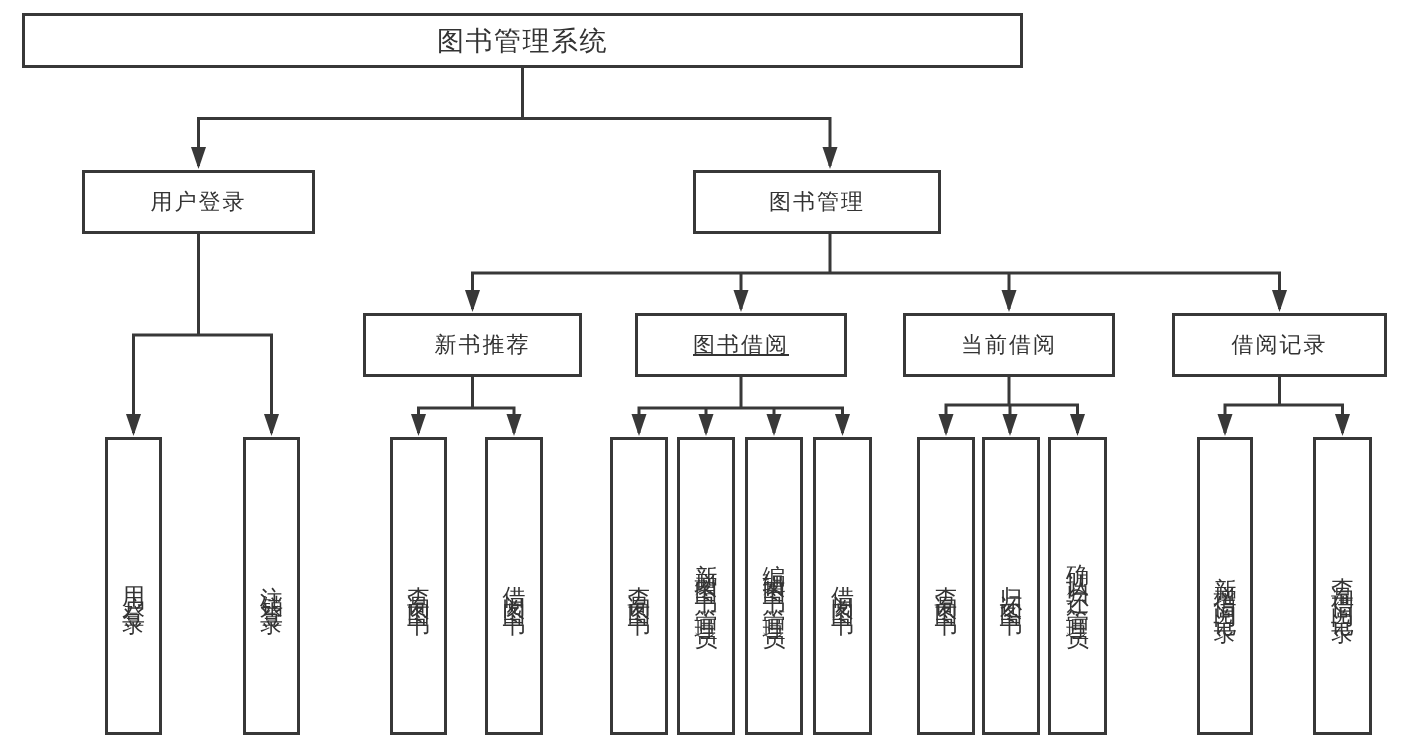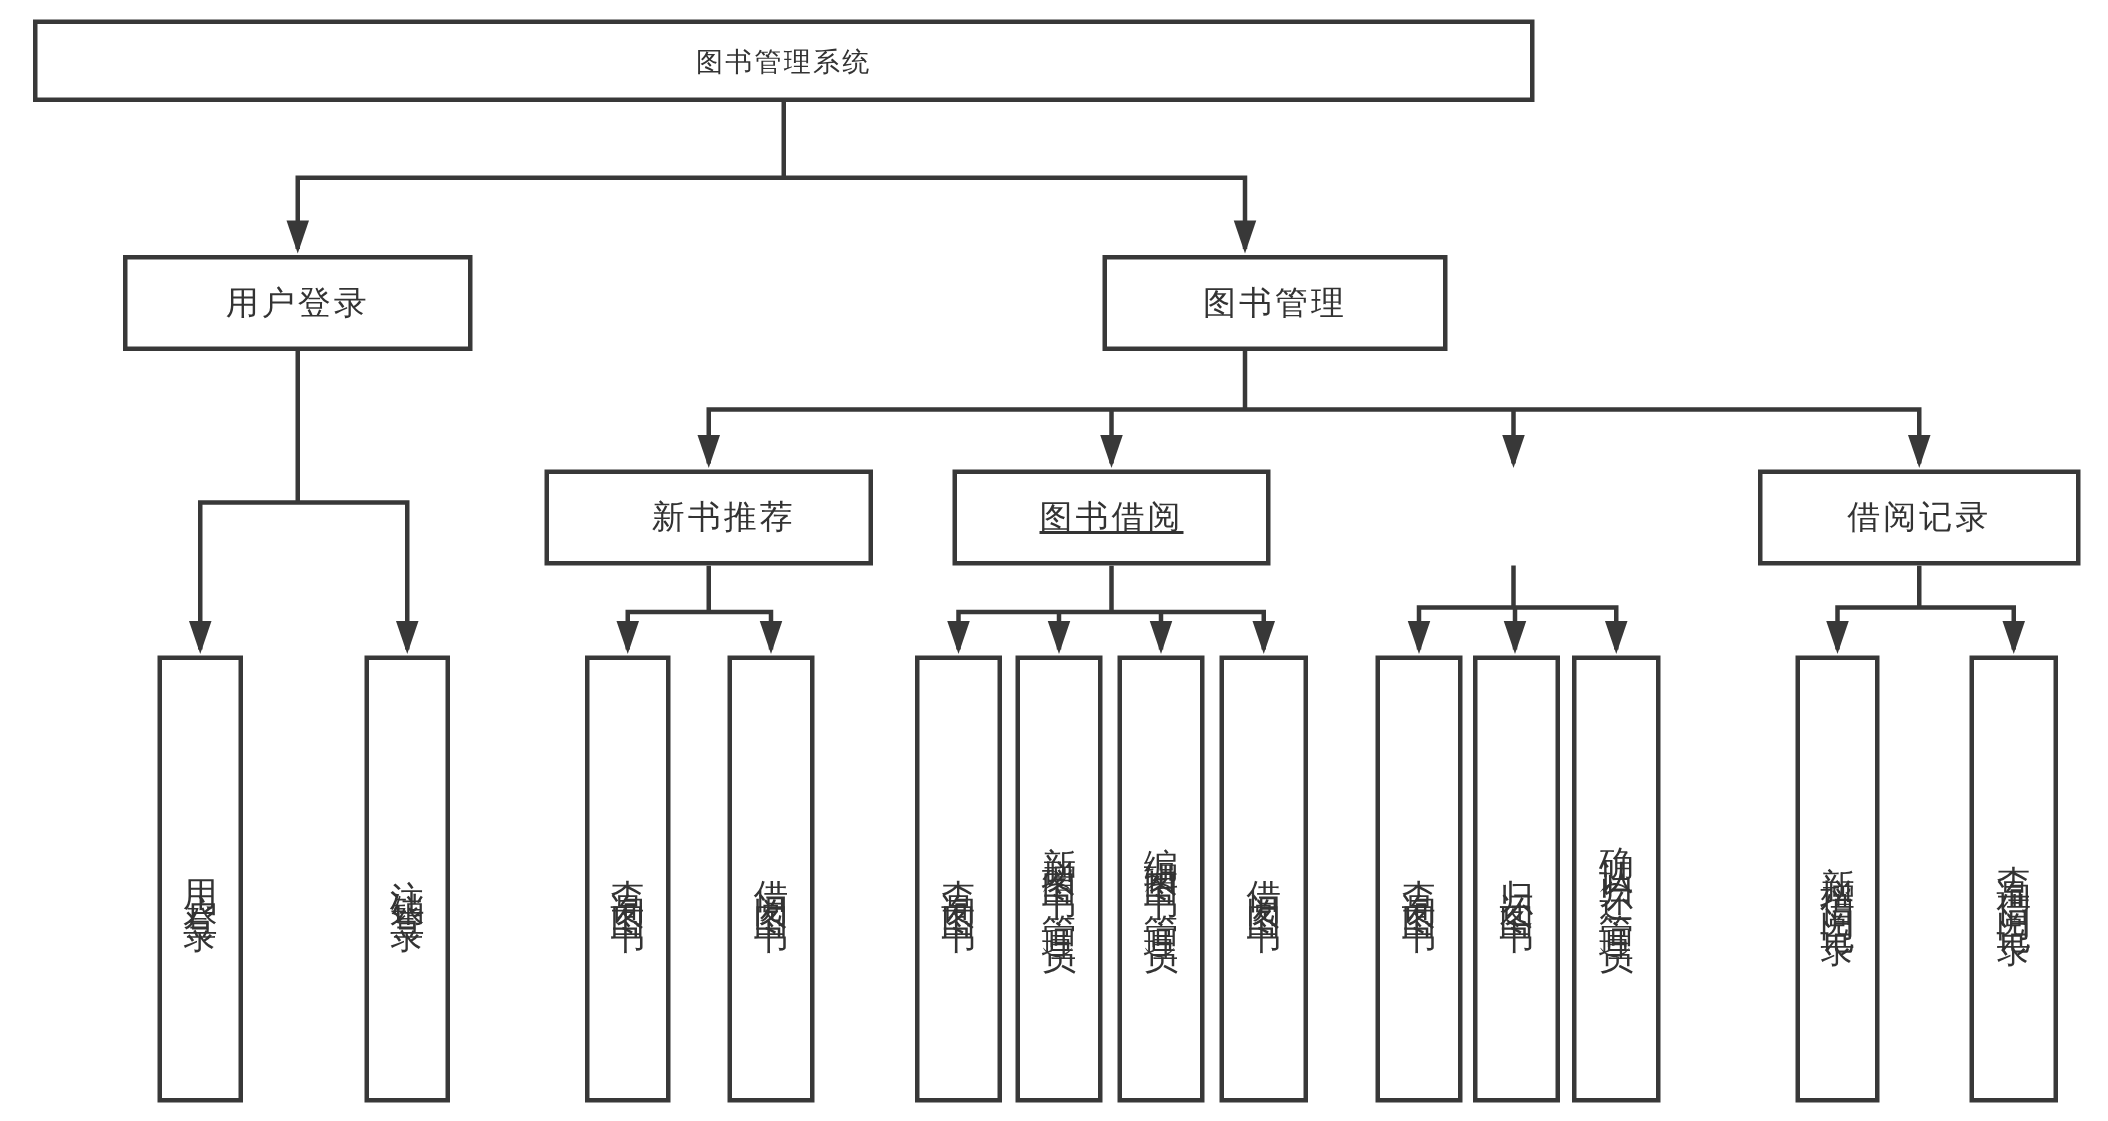--- a/index.html
+++ b/index.html
@@ -14,21 +14,21 @@
     position:relative;width:1405px;height:747px;background:var(--bg);overflow:hidden;
   }
   .connectors{position:absolute;left:0;top:0;}
   .line{fill:none;stroke:var(--line);stroke-width:3;}
   .arrowhead{fill:var(--line);stroke:none;}
   .box{
     position:absolute;box-sizing:border-box;border:3px solid var(--line);background:#fff;
     display:flex;align-items:center;justify-content:center;color:var(--text);
   }
   .h{font-size:22px;letter-spacing:2px;white-space:nowrap;}
-  .root-box{font-size:18px;letter-spacing:1.5px;}
+  .root-box{font-size:27px;letter-spacing:1.5px;}
   .v{
     writing-mode:vertical-rl;text-orientation:mixed;
     font-size:23px;letter-spacing:9px;line-height:1;
   }
   .watermark{
     position:absolute;left:1185px;top:716px;font-size:19px;color:var(--wm);
     letter-spacing:0.5px;white-space:nowrap;z-index:5;
   }
 </style>
 </head>
@@ -72,29 +72,32 @@
     <polygon class="arrowhead" points="1342.5,436 1335,414 1350,414"></polygon>
   </svg>
 
   <div class="box h root-box" style="left:22px;top:13px;width:1001px;height:55px;">
     <span>图书管理系统</span>
   </div>
 
   <div class="box h" style="left:82px;top:170px;width:233px;height:64px;">
     <span>用户登录</span>
   </div>
-  <div class="box h" style="left:735px;top:170px;width:230px;height:64px;">
+  <div class="box h" style="left:693px;top:170px;width:248px;height:64px;">
     <span>图书管理</span>
   </div>
 
   <div class="box h" style="left:363px;top:313px;width:219px;height:64px;padding-left:20px;">
     <span>新书推荐</span>
   </div>
   <div class="box h" style="left:635px;top:313px;width:212px;height:64px;text-decoration:underline;">
     <span>图书借阅</span>
+  </div>
+  <div class="box h" style="left:903px;top:313px;width:212px;height:64px;">
+    <span>当前借阅</span>
   </div>
   <div class="box h" style="left:1172px;top:313px;width:215px;height:64px;">
     <span>借阅记录</span>
   </div>
 
   <div class="box v" style="left:105px;top:437px;width:57px;height:298px;">
     <span>用户登录</span>
   </div>
   <div class="box v" style="left:243px;top:437px;width:57px;height:298px;">
     <span>注销登录</span>

